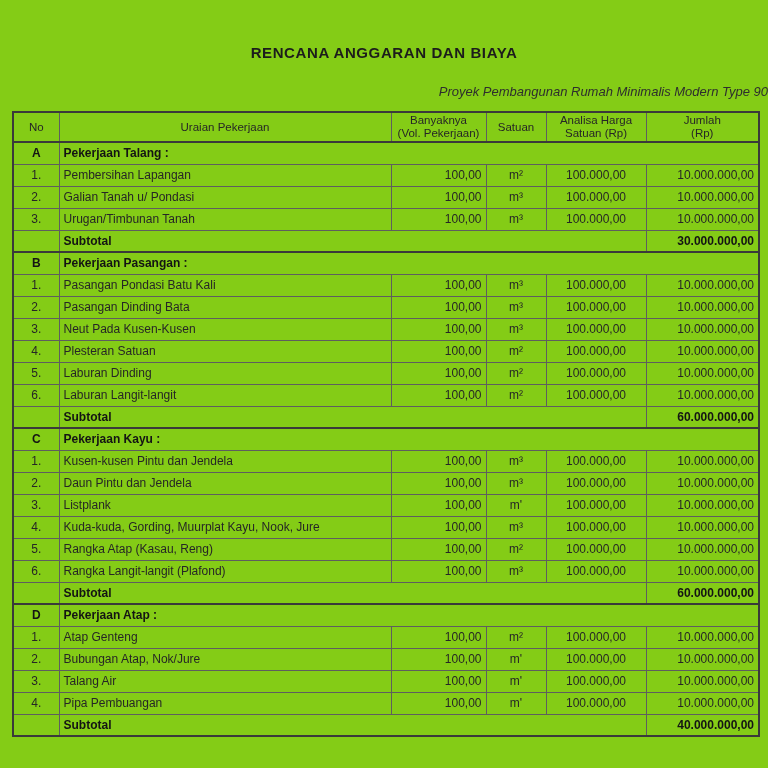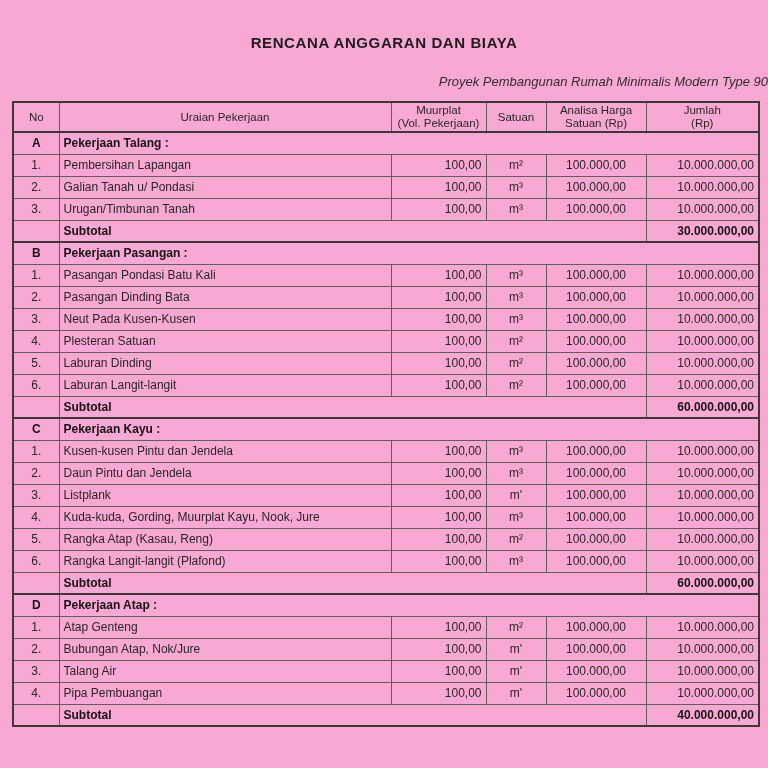--- a/index.html
+++ b/index.html
@@ -5,22 +5,22 @@
   * { margin: 0; padding: 0; box-sizing: border-box; }
   html, body {
     width: 768px;
     background: #ffffff;
     font-family: "Liberation Sans", sans-serif;
     color: #2b2b2b;
   }
   .page {
     width: 768px;
     height: 768px;
-    background: #f9a8d4;
-    padding-top: 34px;
+    background: #84cc16;
+    padding-top: 44px;
     overflow: hidden;
   }
   .doc-title {
     text-align: center;
     font-size: 15px;
     font-weight: bold;
     letter-spacing: 0.6px;
     color: #1c1c1c;
   }
   .doc-subtitle {
@@ -98,21 +98,21 @@
     </colgroup>
     <thead>
       <tr>
         <th>
           <span class="hdr-line">No</span>
         </th>
         <th>
           <span class="hdr-line">Uraian Pekerjaan</span>
         </th>
         <th>
-          <span class="hdr-line">Muurplat</span>
+          <span class="hdr-line">Banyaknya</span>
           <span class="hdr-line">(Vol. Pekerjaan)</span>
         </th>
         <th>
           <span class="hdr-line">Satuan</span>
         </th>
         <th>
           <span class="hdr-line">Analisa Harga</span>
           <span class="hdr-line">Satuan (Rp)</span>
         </th>
         <th>

